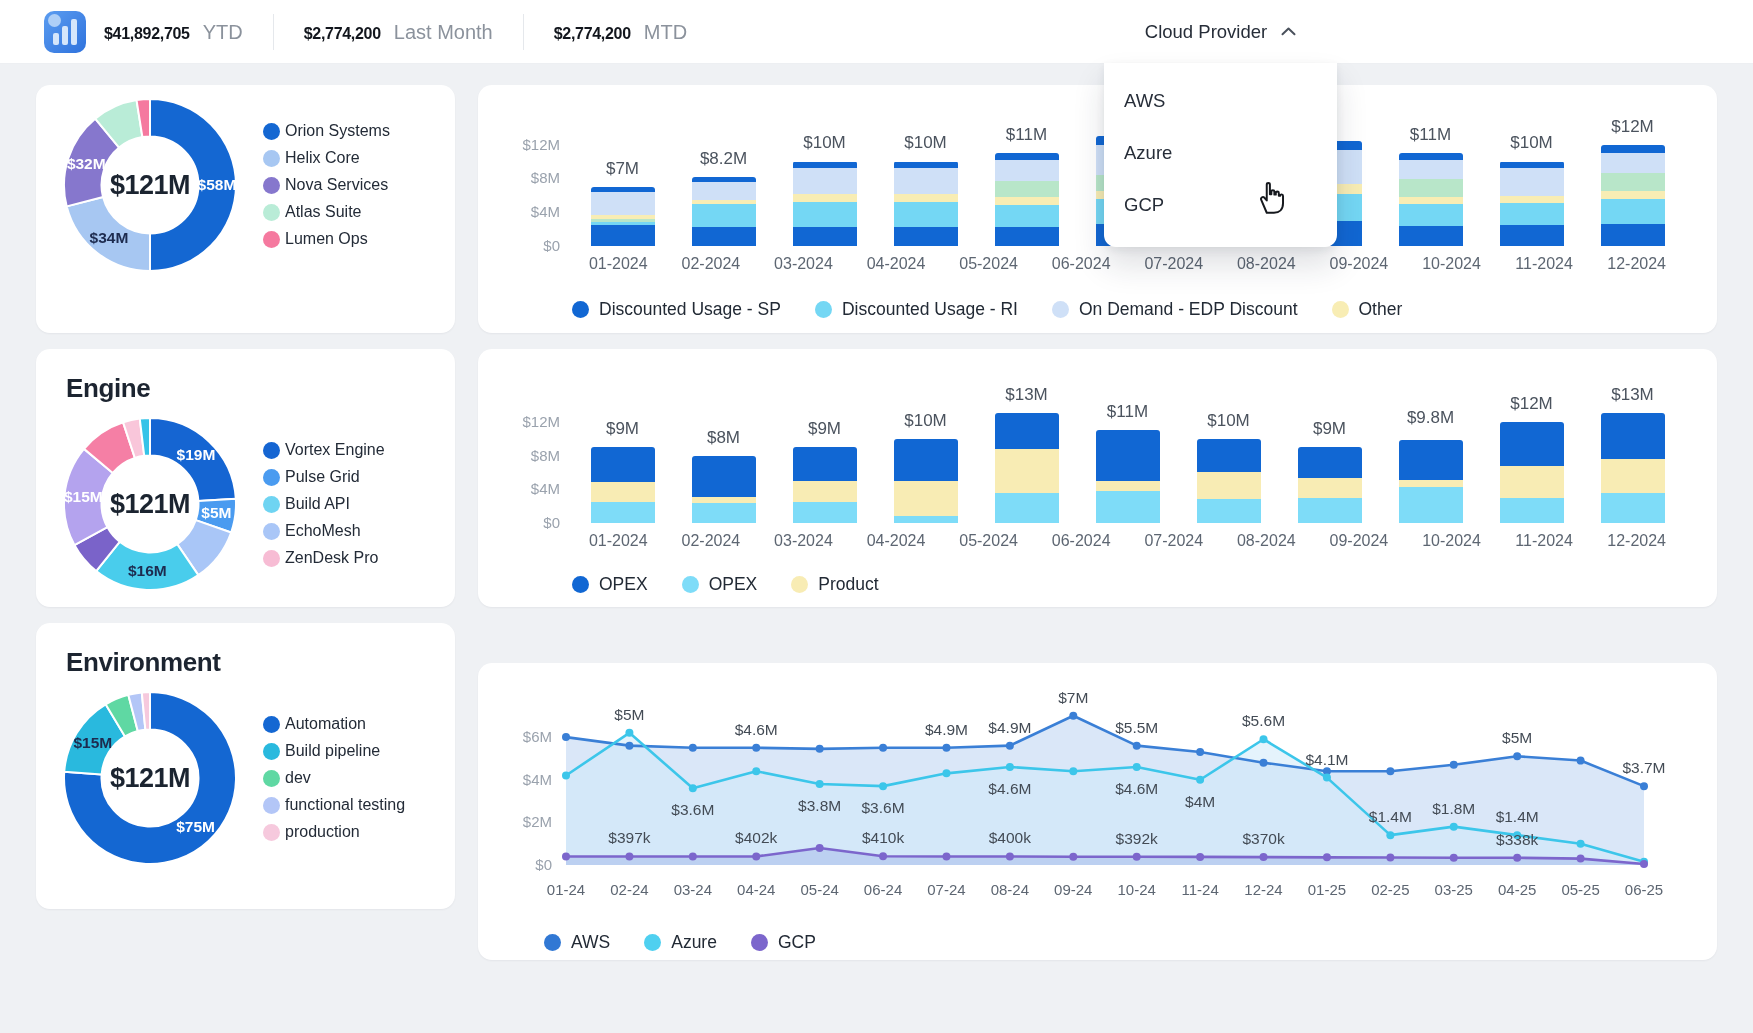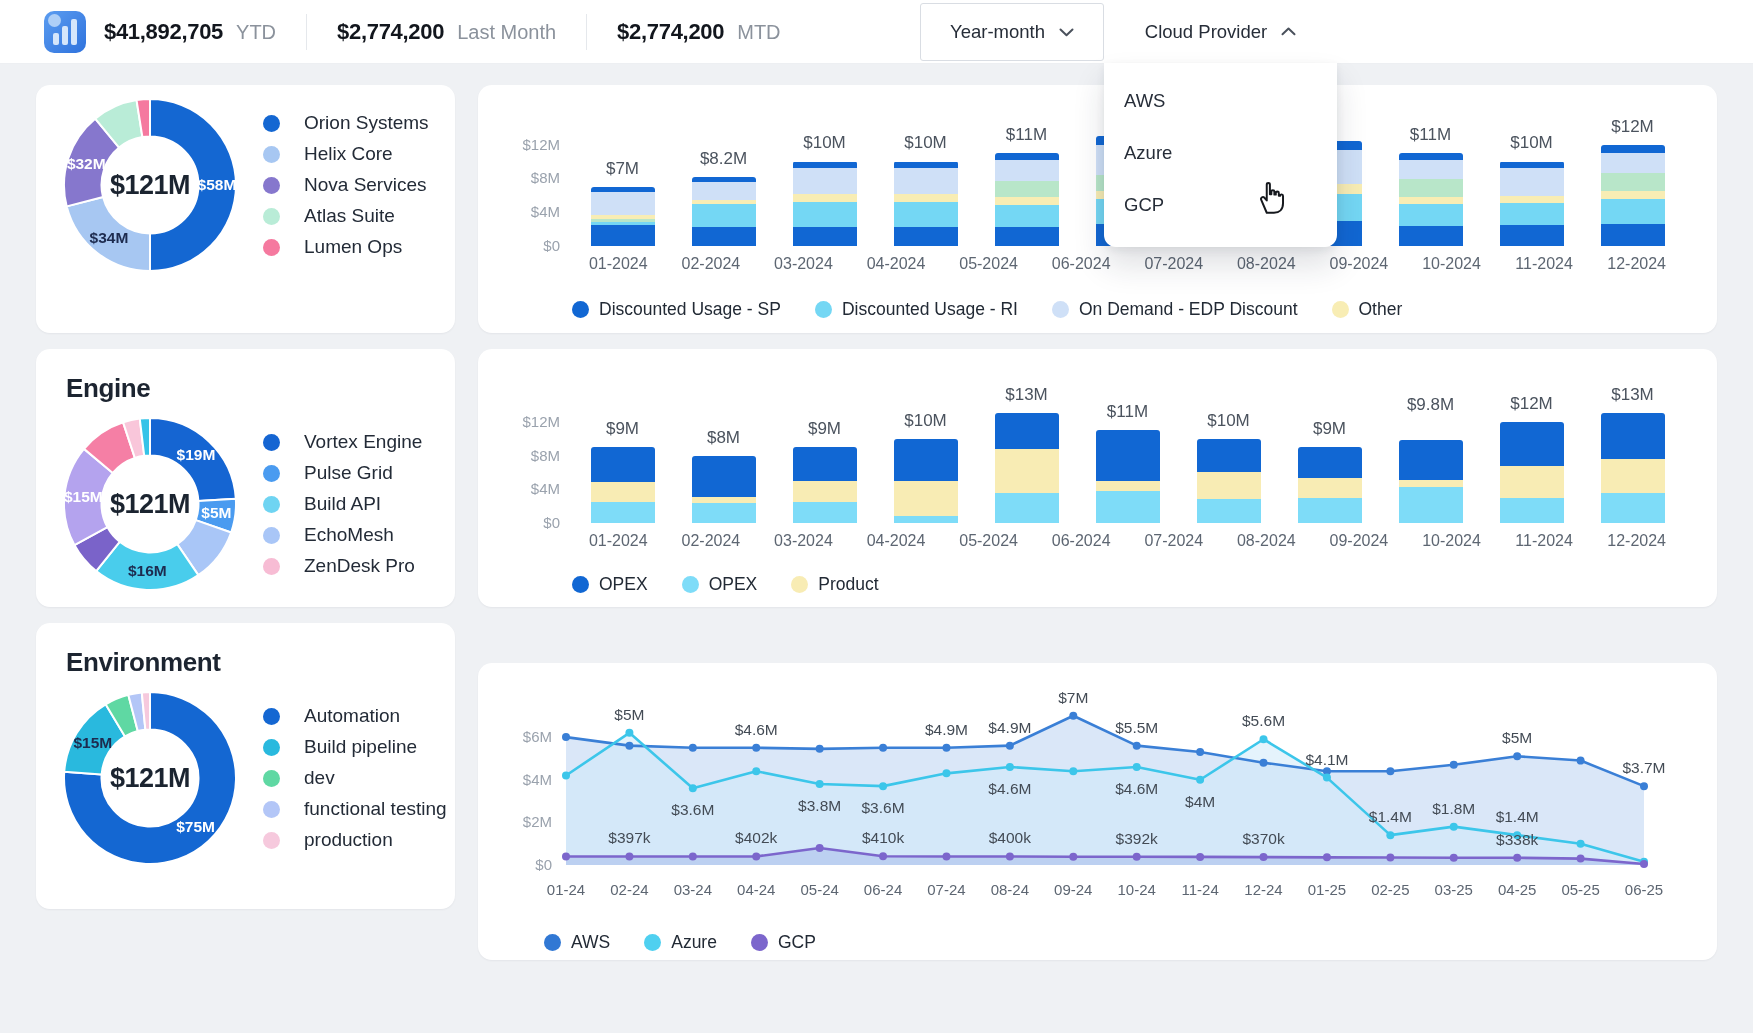--- a/index.html
+++ b/index.html
@@ -15,21 +15,21 @@
   .logo { position:absolute; left:44px; top:11px; width:42px; height:42px; border-radius:10px;
           background:linear-gradient(135deg,#5b9cf0,#2f72dd); }
   .logo b { position:absolute; bottom:8px; width:6px; border-radius:2px; background:#d5e6fb; }
   .logo .b1{ left:9px;  height:12px; }
   .logo .b2{ left:18px; height:19px; }
   .logo .b3{ left:27px; height:26px; }
   .logo i  { position:absolute; left:4px; top:3px; width:13px; height:13px; border-radius:50%; background:#aecff7; }
   .kpis { position:absolute; left:104px; top:0; height:64px; display:flex; align-items:center; }
   .kpi { display:flex; align-items:baseline; gap:13px; padding:0 30px; }
   .kpi:first-child { padding-left:0; }
-  .kpi-value { font-size:22px; font-weight:700; color:#12161d; letter-spacing:-.3px; }
+  .kpi-value { font-size:16px; font-weight:700; color:#12161d; letter-spacing:-.3px; }
   .kpi-label { font-size:20px; color:#8b929c; font-weight:500; }
   .kpi-divider { width:1px; height:36px; background:#e5e8ec; }
   .select { position:absolute; background:#fff; display:flex; align-items:center; justify-content:center;
             gap:14px; font-size:18.5px; color:#262d38; cursor:pointer; }
   #ym-select { left:920px; top:3px; width:184px; height:58px; border:1px solid #d9dde3; border-radius:3px; }
   #cp-select { left:1104px; top:0; width:233px; height:63px; }
   .menu { position:absolute; left:1104px; top:63px; width:233px; background:#fff;
           border-radius:0 0 12px 12px; padding:12px 0 16px;
           box-shadow:0 18px 32px rgba(25,35,55,.14), 0 3px 8px rgba(25,35,55,.08); z-index:40; }
   .menu-item { height:52px; display:flex; align-items:center; padding-left:20px;
@@ -41,21 +41,21 @@
   .col-right { flex:1; display:flex; flex-direction:column; gap:16px; }
   .card { background:#fff; border-radius:14px; box-shadow:0 1px 2px rgba(15,23,42,.05); position:relative; }
   .h1 { height:248px; } .h2 { height:258px; } .h3l { height:286px; } .h3r { height:297px; margin-top:40px; }
   
   .card-title { margin:24px 0 0 30px; font-size:26px; font-weight:700; color:#1c2430; letter-spacing:-.4px; }
   .donut-row { display:flex; align-items:center; margin:12px 0 0 26px; }
   .donut-wrap { position:relative; width:176px; height:176px; flex:none; }
   .donut-center { position:absolute; inset:0; display:flex; align-items:center; justify-content:center;
                   font-size:27px; font-weight:700; color:#1b2430; letter-spacing:-.5px; }
   .dlegend { margin-left:25px; display:flex; flex-direction:column; gap:9px; }
-  .dlegend-item { display:flex; align-items:center; gap:24px; font-size:19px; color:#232b37; cursor:pointer; }
+  .dlegend-item { display:flex; align-items:center; gap:5px; font-size:16px; color:#232b37; cursor:pointer; }
   .dot { width:17px; height:17px; border-radius:50%; flex:none; }
   
   .bchart { position:relative; margin:0 34px 0 36px; }
   .plot { position:relative; margin-left:58px; display:flex; align-items:flex-end; }
   .yaxis { position:absolute; left:0; width:46px; }
   .ytick { position:absolute; right:0; font-size:15px; color:#9aa2ad; text-align:right; white-space:nowrap; }
   .slot { flex:1; position:relative; display:flex; justify-content:center; align-items:flex-end; height:100%; }
   .bar { width:64px; display:flex; flex-direction:column-reverse; border-radius:3px 3px 0 0; overflow:hidden; cursor:pointer; }
   .vlabel { position:absolute; left:50%; transform:translateX(-50%); font-size:17px; color:#4b535e;
             font-weight:500; white-space:nowrap; }
@@ -88,26 +88,20 @@
       <span class="kpi-value">$2,774,200</span>
       <span class="kpi-label">Last Month</span>
     </div>
     <div class="kpi-divider"></div>
     <div class="kpi">
       <span class="kpi-value">$2,774,200</span>
       <span class="kpi-label">MTD</span>
     </div>
   </div>
 
-  <div class="select" id="ym-select">
-    <span>Year-month</span>
-    <svg width="15" height="9" viewBox="0 0 15 9">
-      <path d="M1.5 1.5 L7.5 7.2 L13.5 1.5" fill="none" stroke="#4a515c" stroke-width="2" stroke-linecap="round" stroke-linejoin="round"></path>
-    </svg>
-  </div>
 
   <div class="select" id="cp-select">
     <span>Cloud Provider</span>
     <svg width="15" height="9" viewBox="0 0 15 9">
       <path d="M1.5 7.2 L7.5 1.5 L13.5 7.2" fill="none" stroke="#4a515c" stroke-width="2" stroke-linecap="round" stroke-linejoin="round"></path>
     </svg>
   </div>
 
   <nav class="menu" id="cp-menu">
       <div class="menu-item">AWS</div>
@@ -462,21 +456,21 @@
                 <div style="height: 40%; background: rgb(17, 103, 211); flex: 0 0 auto;"></div>
               </div>
               <div class="vlabel" style="bottom: 83.8571px;">$9M</div>
             </div>
             <div class="slot">
               <div class="bar" style="height: 82.6px;">
                 <div style="height: 44%; background: rgb(126, 220, 248); flex: 0 0 auto;"></div>
                 <div style="height: 8%; background: rgb(248, 236, 180); flex: 0 0 auto;"></div>
                 <div style="height: 48%; background: rgb(17, 103, 211); flex: 0 0 auto;"></div>
               </div>
-              <div class="vlabel" style="bottom: 108px; margin-top: 48px;">$9.8M</div>
+              <div class="vlabel" style="bottom: 95px; margin-top: 48px;">$9.8M</div>
             </div>
             <div class="slot">
               <div class="bar" style="height: 101.143px;">
                 <div style="height: 25%; background: rgb(126, 220, 248); flex: 0 0 auto;"></div>
                 <div style="height: 31%; background: rgb(248, 236, 180); flex: 0 0 auto;"></div>
                 <div style="height: 44%; background: rgb(17, 103, 211); flex: 0 0 auto;"></div>
               </div>
               <div class="vlabel" style="bottom: 109.143px;">$12M</div>
             </div>
             <div class="slot">

